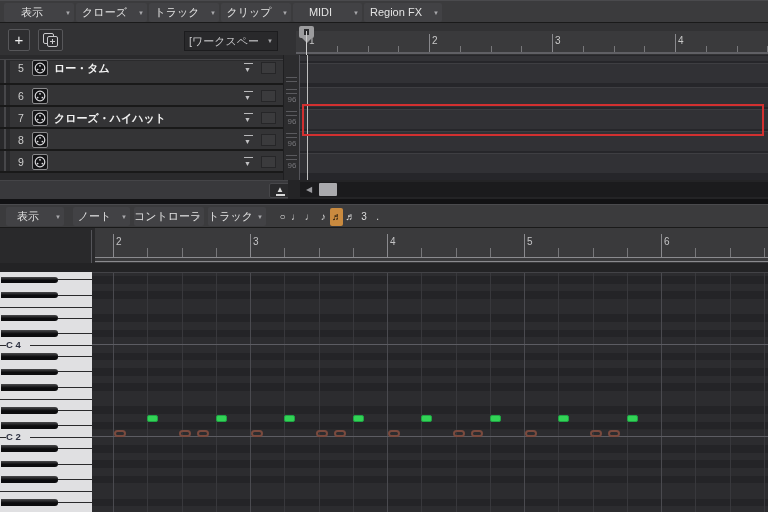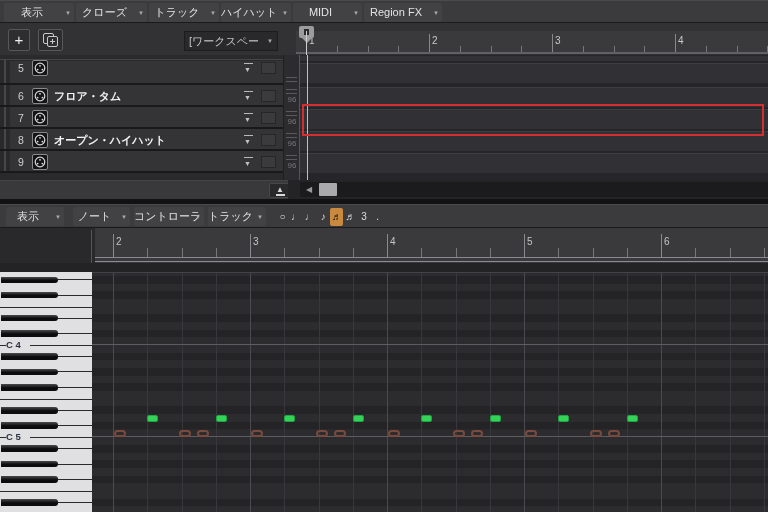--- a/index.html
+++ b/index.html
@@ -25,21 +25,21 @@
       </div>
       <div class="menubtn" style="left: 76px; top: 2px; width: 71px; height: 19px;">
         <div class="lbl">クローズ</div>
         <div class="arr">▼</div>
       </div>
       <div class="menubtn" style="left: 149px; top: 2px; width: 70px; height: 19px;">
         <div class="lbl">トラック</div>
         <div class="arr">▼</div>
       </div>
       <div class="menubtn" style="left: 221px; top: 2px; width: 70px; height: 19px;">
-        <div class="lbl">ハイハット</div>
+        <div class="lbl">クリップ</div>
         <div class="arr">▼</div>
       </div>
       <div class="menubtn" style="left: 293px; top: 2px; width: 69px; height: 19px;">
         <div class="lbl">MIDI</div>
         <div class="arr">▼</div>
       </div>
       <div class="menubtn" style="left: 364px; top: 2px; width: 78px; height: 19px;">
         <div class="lbl">Region FX</div>
         <div class="arr">▼</div>
       </div>
@@ -113,73 +113,73 @@
       <div style="left: 10px; top: 6px; width: 273px; height: 24px; background: rgb(52, 52, 54);">
         <div style="left: 2px; top: 1px; width: 18px; height: 12px; font-size: 10.5px; color: rgb(207, 207, 207); text-align: center; line-height: 12px;">5</div>
         <div style="left: 22px; top: -1px; width: 16px; height: 16px; background: rgb(20, 20, 22); border: 1px solid rgb(138, 138, 140); border-radius: 2px;">
           <svg width="12" height="12" style="position:absolute;left:1px;top:1px">
             <circle cx="6" cy="6" r="4.8" fill="none" stroke="#d9d9dc" stroke-width="1.2"></circle>
             <circle cx="6" cy="3.8" r="0.9" fill="#d9d9dc"></circle>
             <circle cx="3.6" cy="7.6" r="0.9" fill="#d9d9dc"></circle>
             <circle cx="8.4" cy="7.6" r="0.9" fill="#d9d9dc"></circle>
           </svg>
         </div>
+        <div style="left: 44px; top: 0px; width: 160px; height: 14px; font-size: 11px; font-weight: bold; color: rgb(242, 242, 242); white-space: nowrap; line-height: 14px;">ロー・タム</div>
         <div style="left: 233px; top: 1px; width: 12px; height: 13px;">
           <div style="left: 1px; top: 1px; width: 9px; height: 1px; background: rgb(184, 184, 186);"></div>
           <div style="left: 1px; top: 3px; font-size: 7px; color: rgb(194, 194, 196); line-height: 9px;">▼</div>
         </div>
         <div style="left: 251px; top: 1px; width: 15px; height: 12px; background: rgb(59, 59, 61); border: 1px solid rgb(38, 38, 40);"></div>
       </div>
       <div style="left: 0px; top: 28px; width: 283px; height: 2px; background: rgb(25, 25, 25);"></div>
       <div style="left: 10px; top: 30px; width: 273px; height: 22px; background: rgb(52, 52, 54);">
         <div style="left: 2px; top: 5px; width: 18px; height: 12px; font-size: 10.5px; color: rgb(207, 207, 207); text-align: center; line-height: 12px;">6</div>
         <div style="left: 22px; top: 3px; width: 16px; height: 16px; background: rgb(20, 20, 22); border: 1px solid rgb(138, 138, 140); border-radius: 2px;">
           <svg width="12" height="12" style="position:absolute;left:1px;top:1px">
             <circle cx="6" cy="6" r="4.8" fill="none" stroke="#d9d9dc" stroke-width="1.2"></circle>
             <circle cx="6" cy="3.8" r="0.9" fill="#d9d9dc"></circle>
             <circle cx="3.6" cy="7.6" r="0.9" fill="#d9d9dc"></circle>
             <circle cx="8.4" cy="7.6" r="0.9" fill="#d9d9dc"></circle>
           </svg>
         </div>
-        <div style="left: 44px; top: 4px; width: 160px; height: 14px; font-size: 11px; font-weight: bold; color: rgb(242, 242, 242); white-space: nowrap; line-height: 14px;">フロア・タム</div>
         <div style="left: 233px; top: 5px; width: 12px; height: 13px;">
           <div style="left: 1px; top: 1px; width: 9px; height: 1px; background: rgb(184, 184, 186);"></div>
           <div style="left: 1px; top: 3px; font-size: 7px; color: rgb(194, 194, 196); line-height: 9px;">▼</div>
         </div>
         <div style="left: 251px; top: 5px; width: 15px; height: 12px; background: rgb(59, 59, 61); border: 1px solid rgb(38, 38, 40);"></div>
       </div>
       <div style="left: 0px; top: 50px; width: 283px; height: 2px; background: rgb(25, 25, 25);"></div>
       <div style="left: 10px; top: 52px; width: 273px; height: 22px; background: rgb(52, 52, 54);">
         <div style="left: 2px; top: 5px; width: 18px; height: 12px; font-size: 10.5px; color: rgb(207, 207, 207); text-align: center; line-height: 12px;">7</div>
         <div style="left: 22px; top: 3px; width: 16px; height: 16px; background: rgb(20, 20, 22); border: 1px solid rgb(138, 138, 140); border-radius: 2px;">
           <svg width="12" height="12" style="position:absolute;left:1px;top:1px">
             <circle cx="6" cy="6" r="4.8" fill="none" stroke="#d9d9dc" stroke-width="1.2"></circle>
             <circle cx="6" cy="3.8" r="0.9" fill="#d9d9dc"></circle>
             <circle cx="3.6" cy="7.6" r="0.9" fill="#d9d9dc"></circle>
             <circle cx="8.4" cy="7.6" r="0.9" fill="#d9d9dc"></circle>
           </svg>
         </div>
+        <div style="left: 44px; top: 4px; width: 160px; height: 14px; font-size: 11px; font-weight: bold; color: rgb(242, 242, 242); white-space: nowrap; line-height: 14px;">クローズ・ハイハット</div>
         <div style="left: 233px; top: 5px; width: 12px; height: 13px;">
           <div style="left: 1px; top: 1px; width: 9px; height: 1px; background: rgb(184, 184, 186);"></div>
           <div style="left: 1px; top: 3px; font-size: 7px; color: rgb(194, 194, 196); line-height: 9px;">▼</div>
         </div>
         <div style="left: 251px; top: 5px; width: 15px; height: 12px; background: rgb(59, 59, 61); border: 1px solid rgb(38, 38, 40);"></div>
       </div>
       <div style="left: 0px; top: 72px; width: 283px; height: 2px; background: rgb(25, 25, 25);"></div>
       <div style="left: 10px; top: 74px; width: 273px; height: 22px; background: rgb(52, 52, 54);">
         <div style="left: 2px; top: 5px; width: 18px; height: 12px; font-size: 10.5px; color: rgb(207, 207, 207); text-align: center; line-height: 12px;">8</div>
         <div style="left: 22px; top: 3px; width: 16px; height: 16px; background: rgb(20, 20, 22); border: 1px solid rgb(138, 138, 140); border-radius: 2px;">
           <svg width="12" height="12" style="position:absolute;left:1px;top:1px">
             <circle cx="6" cy="6" r="4.8" fill="none" stroke="#d9d9dc" stroke-width="1.2"></circle>
             <circle cx="6" cy="3.8" r="0.9" fill="#d9d9dc"></circle>
             <circle cx="3.6" cy="7.6" r="0.9" fill="#d9d9dc"></circle>
             <circle cx="8.4" cy="7.6" r="0.9" fill="#d9d9dc"></circle>
           </svg>
         </div>
-        <div style="left: 44px; top: 4px; width: 160px; height: 14px; font-size: 11px; font-weight: bold; color: rgb(242, 242, 242); white-space: nowrap; line-height: 14px;">オープン・ハイハット</div>
         <div style="left: 233px; top: 5px; width: 12px; height: 13px;">
           <div style="left: 1px; top: 1px; width: 9px; height: 1px; background: rgb(184, 184, 186);"></div>
           <div style="left: 1px; top: 3px; font-size: 7px; color: rgb(194, 194, 196); line-height: 9px;">▼</div>
         </div>
         <div style="left: 251px; top: 5px; width: 15px; height: 12px; background: rgb(59, 59, 61); border: 1px solid rgb(38, 38, 40);"></div>
       </div>
       <div style="left: 0px; top: 94px; width: 283px; height: 2px; background: rgb(25, 25, 25);"></div>
       <div style="left: 10px; top: 96px; width: 273px; height: 22px; background: rgb(52, 52, 54);">
         <div style="left: 2px; top: 5px; width: 18px; height: 12px; font-size: 10.5px; color: rgb(207, 207, 207); text-align: center; line-height: 12px;">9</div>
         <div style="left: 22px; top: 3px; width: 16px; height: 16px; background: rgb(20, 20, 22); border: 1px solid rgb(138, 138, 140); border-radius: 2px;">
@@ -277,21 +277,21 @@
       <div style="left: 1px; top: 227.22px; width: 57px; height: 6.5px; background: linear-gradient(rgb(74, 74, 76), rgb(12, 12, 14) 55%); border-top-right-radius: 3px; border-bottom-right-radius: 3px;"></div>
       <div style="left: 58px; top: 230.02px; width: 34px; height: 1px; background: rgb(42, 42, 44);"></div>
       <div style="left: 0px; top: 218.94px; width: 92px; height: 1px; background: rgb(42, 42, 44);"></div>
       <div style="left: 1px; top: 204.18px; width: 57px; height: 6.5px; background: linear-gradient(rgb(74, 74, 76), rgb(12, 12, 14) 55%); border-top-right-radius: 3px; border-bottom-right-radius: 3px;"></div>
       <div style="left: 58px; top: 206.98px; width: 34px; height: 1px; background: rgb(42, 42, 44);"></div>
       <div style="left: 1px; top: 188.82px; width: 57px; height: 6.5px; background: linear-gradient(rgb(74, 74, 76), rgb(12, 12, 14) 55%); border-top-right-radius: 3px; border-bottom-right-radius: 3px;"></div>
       <div style="left: 58px; top: 191.62px; width: 34px; height: 1px; background: rgb(42, 42, 44);"></div>
       <div style="left: 1px; top: 173.46px; width: 57px; height: 6.5px; background: linear-gradient(rgb(74, 74, 76), rgb(12, 12, 14) 55%); border-top-right-radius: 3px; border-bottom-right-radius: 3px;"></div>
       <div style="left: 58px; top: 176.26px; width: 34px; height: 1px; background: rgb(42, 42, 44);"></div>
       <div style="left: 0px; top: 165.18px; width: 92px; height: 1px; background: rgb(42, 42, 44);"></div>
-      <div style="left: 6px; top: 159.18px; width: 24px; height: 11px; background: rgb(224, 224, 226); font-size: 9.5px; font-weight: bold; color: rgb(44, 48, 64); line-height: 11px;">C 5</div>
+      <div style="left: 6px; top: 159.18px; width: 24px; height: 11px; background: rgb(224, 224, 226); font-size: 9.5px; font-weight: bold; color: rgb(44, 48, 64); line-height: 11px;">C 2</div>
       <div style="left: 1px; top: 150.42px; width: 57px; height: 6.5px; background: linear-gradient(rgb(74, 74, 76), rgb(12, 12, 14) 55%); border-top-right-radius: 3px; border-bottom-right-radius: 3px;"></div>
       <div style="left: 58px; top: 153.22px; width: 34px; height: 1px; background: rgb(42, 42, 44);"></div>
       <div style="left: 1px; top: 135.06px; width: 57px; height: 6.5px; background: linear-gradient(rgb(74, 74, 76), rgb(12, 12, 14) 55%); border-top-right-radius: 3px; border-bottom-right-radius: 3px;"></div>
       <div style="left: 58px; top: 137.86px; width: 34px; height: 1px; background: rgb(42, 42, 44);"></div>
       <div style="left: 0px; top: 126.78px; width: 92px; height: 1px; background: rgb(42, 42, 44);"></div>
       <div style="left: 1px; top: 112.02px; width: 57px; height: 6.5px; background: linear-gradient(rgb(74, 74, 76), rgb(12, 12, 14) 55%); border-top-right-radius: 3px; border-bottom-right-radius: 3px;"></div>
       <div style="left: 58px; top: 114.82px; width: 34px; height: 1px; background: rgb(42, 42, 44);"></div>
       <div style="left: 1px; top: 96.66px; width: 57px; height: 6.5px; background: linear-gradient(rgb(74, 74, 76), rgb(12, 12, 14) 55%); border-top-right-radius: 3px; border-bottom-right-radius: 3px;"></div>
       <div style="left: 58px; top: 99.46px; width: 34px; height: 1px; background: rgb(42, 42, 44);"></div>
       <div style="left: 1px; top: 81.3px; width: 57px; height: 6.5px; background: linear-gradient(rgb(74, 74, 76), rgb(12, 12, 14) 55%); border-top-right-radius: 3px; border-bottom-right-radius: 3px;"></div>

